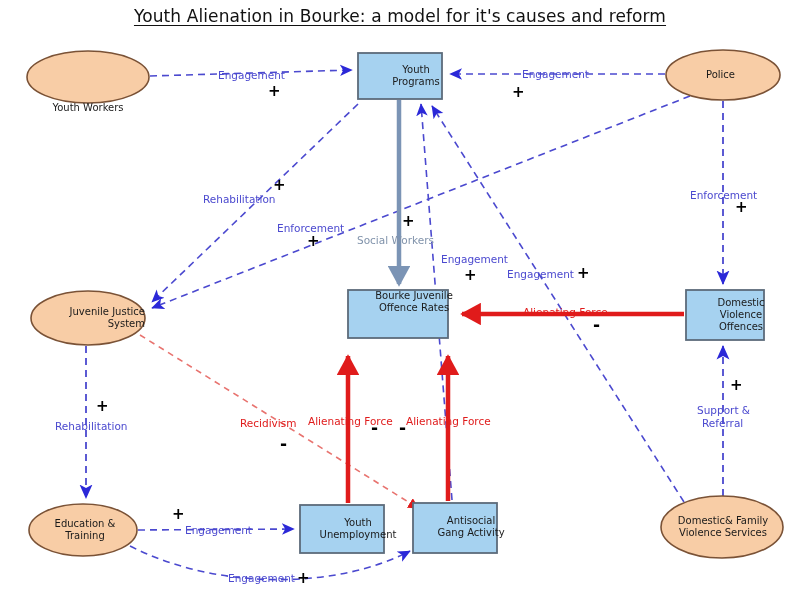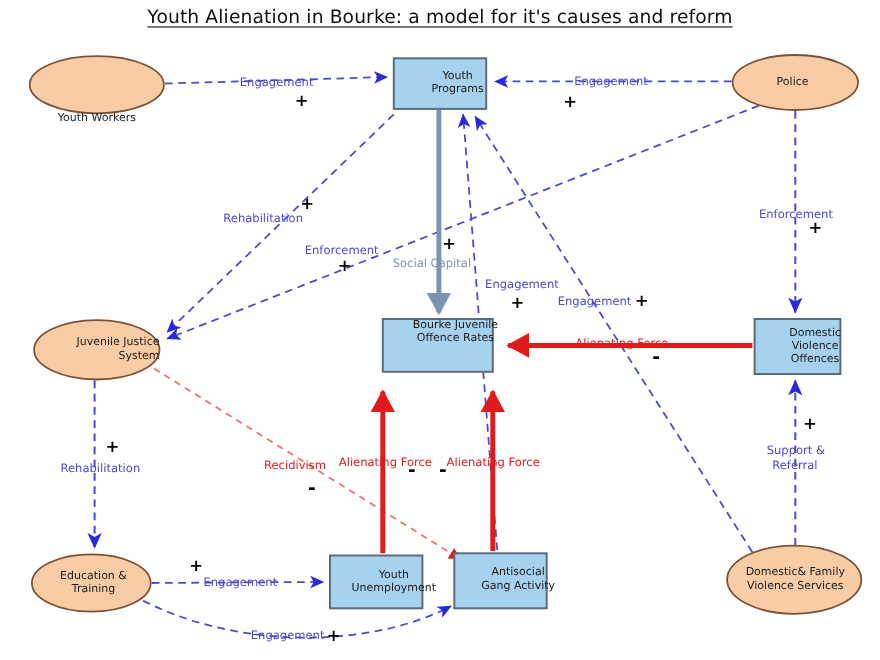--- a/index.html
+++ b/index.html
@@ -121,21 +121,21 @@
 
   <div class="edge-label" style="left:522px;top:68px;">Engagement</div>
   <div class="sign" style="left:512px;top:85px;">+</div>
 
   <div class="edge-label" style="left:203px;top:193px;">Rehabilitation</div>
   <div class="sign" style="left:273px;top:178px;">+</div>
 
   <div class="edge-label" style="left:277px;top:222px;">Enforcement</div>
   <div class="sign" style="left:307px;top:234px;">+</div>
 
-  <div class="edge-label grey" style="left:357px;top:234px;">Social Capital</div>
+  <div class="edge-label grey" style="left:357px;top:234px;">Social Workers</div>
   <div class="sign" style="left:402px;top:214px;">+</div>
 
   <div class="edge-label" style="left:441px;top:253px;">Engagement</div>
   <div class="sign" style="left:464px;top:268px;">+</div>
 
   <div class="edge-label" style="left:507px;top:268px;">Engagement</div>
   <div class="sign" style="left:577px;top:266px;">+</div>
 
   <div class="edge-label" style="left:690px;top:189px;">Enforcement</div>
   <div class="sign" style="left:735px;top:200px;">+</div>

